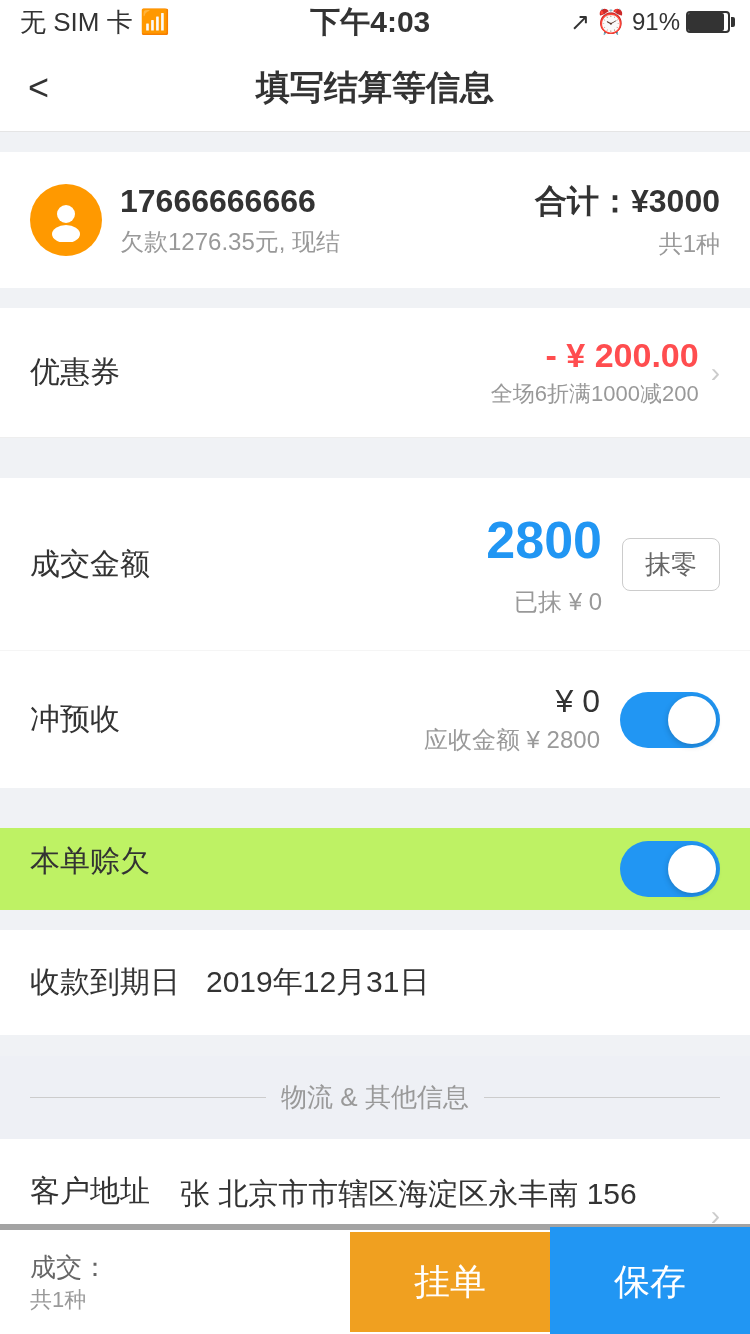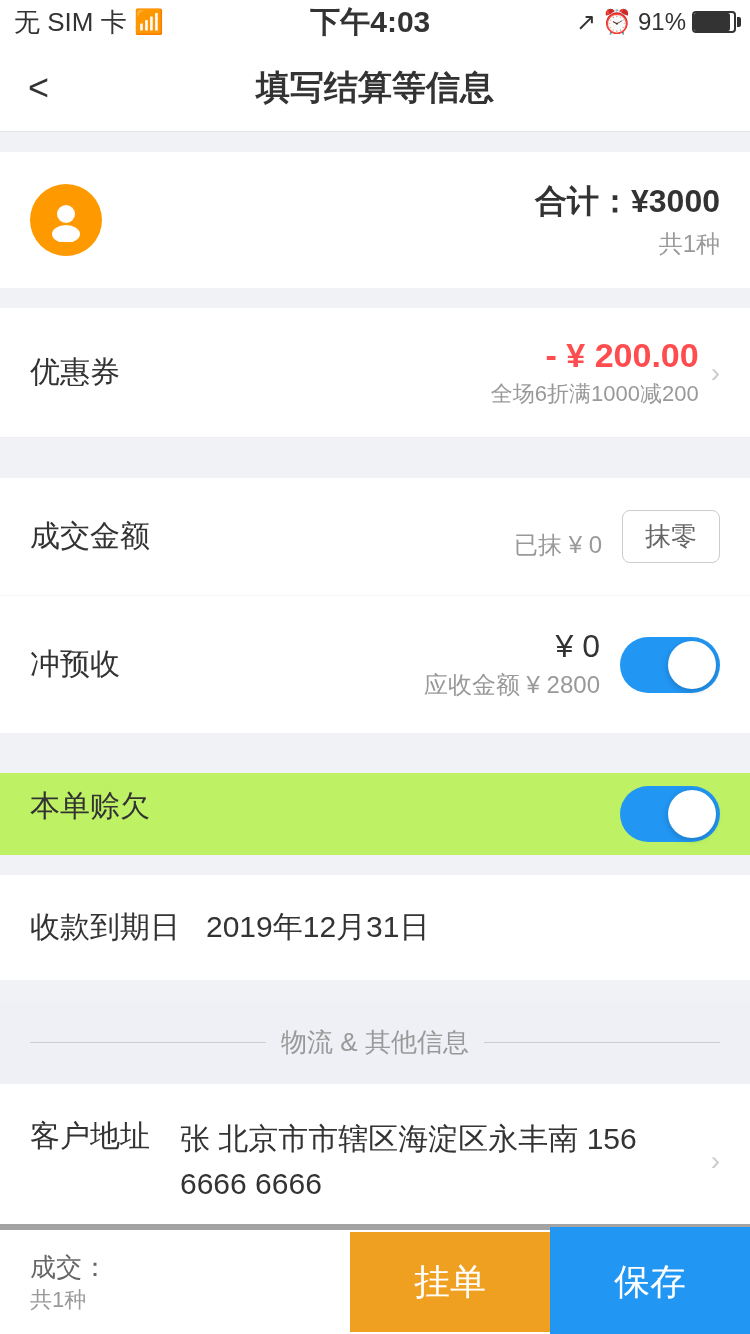--- a/index.html
+++ b/index.html
@@ -15,21 +15,21 @@
     }
 
     
     .status-bar {
       width: 100%;
       height: 44px;
       background: #fff;
       display: flex;
       align-items: center;
       justify-content: space-between;
-      padding: 0 14px;
+      padding: 0 20px;
       font-size: 26px;
       font-weight: 500;
     }
     .status-left { display: flex; align-items: center; gap: 8px; }
     .status-center { font-size: 30px; font-weight: 600; }
     .status-right { display: flex; align-items: center; gap: 6px; font-size: 24px; }
     .battery {
       width: 44px; height: 22px;
       border: 2px solid #333;
       border-radius: 4px;
@@ -401,20 +401,24 @@
 <div class="content">
 
   <div class="customer-card">
     <div class="customer-left">
       <div class="avatar">
         <svg width="44" height="44" viewBox="0 0 44 44">
           <circle cx="22" cy="16" r="9" fill="white"></circle>
           <ellipse cx="22" cy="36" rx="14" ry="9" fill="white"></ellipse>
         </svg>
       </div>
+      <div class="customer-info">
+        <div class="customer-phone">17666666666</div>
+        <div class="customer-debt">欠款1276.35元, 现结</div>
+      </div>
     </div>
     <div class="customer-right">
       <div class="total-value">合计：¥3000</div>
       <div class="total-count">共1种</div>
     </div>
   </div>
 
   <div class="divider-gray"></div>
 
   <div class="coupon-row">
@@ -428,20 +432,21 @@
     </div>
   </div>
 
   <div class="divider-gray"></div>
 
   <div class="section-card">
     <div class="section-row">
       <div class="row-label">成交金额</div>
       <div class="row-right">
         <div>
+          <div class="amount-big">2800</div>
           <div class="amount-sub">已抹  ¥ 0</div>
         </div>
         <button class="round-btn">抹零</button>
       </div>
     </div>
 
     <div class="chong-row">
       <div class="row-label">冲预收</div>
       <div style="display:flex; align-items:center; gap:20px;">
         <div class="toggle-row-info">

